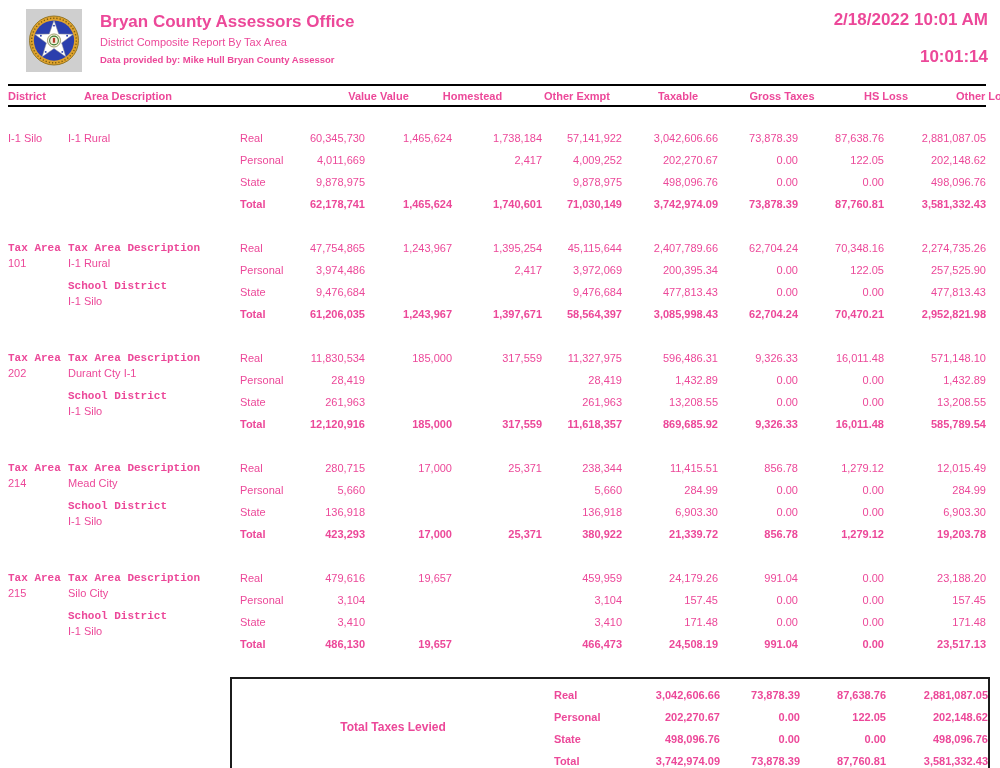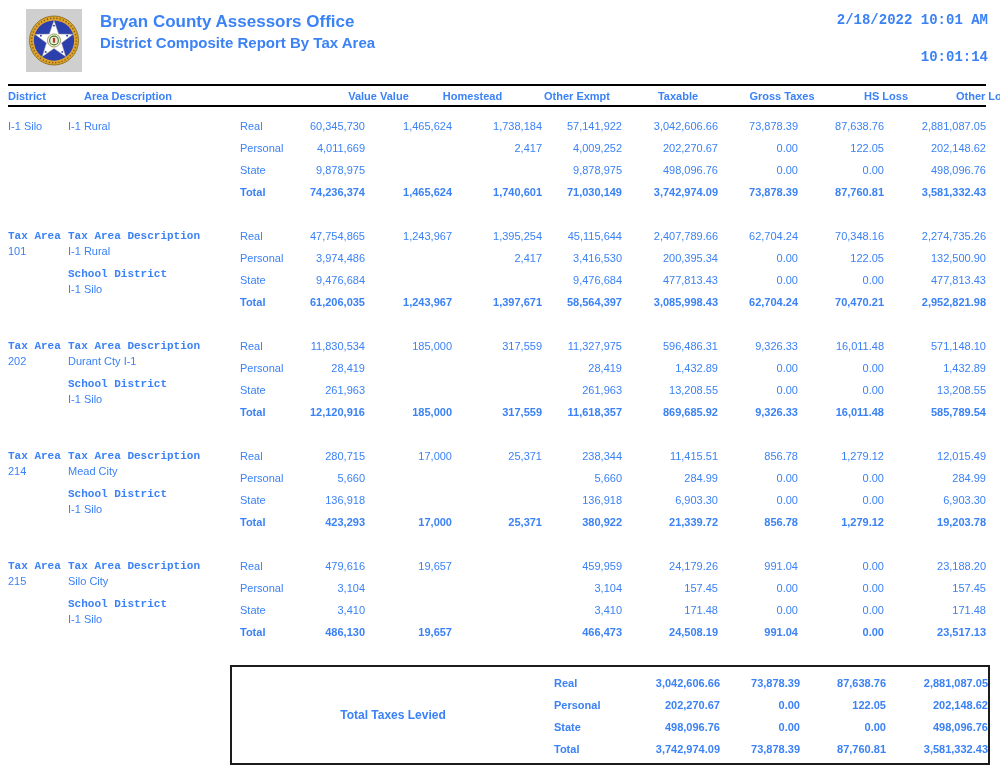--- a/index.html
+++ b/index.html
@@ -1,38 +1,38 @@
 <!DOCTYPE html>
 <html><head>
 <meta charset="utf-8">
 <style>
   html,body{margin:0;padding:0;background:#fff;}
   #page{position:relative;width:1000px;height:768px;background:#ffffff;
-        font-family:"Liberation Sans",sans-serif;color:#3b82f6;overflow:hidden;}
+        font-family:"Liberation Sans",sans-serif;color:#ec4899;overflow:hidden;}
 
   
   .page-header{position:absolute;top:0;left:0;width:100%;height:84px;}
   .logo{position:absolute;left:26px;top:9px;width:56px;height:63px;background:#cfcfcf;}
   .title-block{position:absolute;left:100px;top:11px;}
   .report-title{font-size:17px;font-weight:bold;line-height:22px;}
-  .report-subtitle{font-size:15px;font-weight:bold;line-height:19px;}
+  .report-subtitle{font-size:11px;font-weight:normal;line-height:19px;}
   .report-provided{font-size:9.5px;font-weight:bold;line-height:15px;}
   .datetime-block{position:absolute;right:12px;top:13px;text-align:right;
-                  font-size:14px;font-weight:bold;line-height:14px;font-family:Liberation Mono, monospace;}
+                  font-size:17px;font-weight:bold;line-height:14px;}
   .datetime-block .t2{margin-top:23px;}
 
   
   .report-table{position:absolute;top:84px;left:8px;width:978px;}
   .thick-line{border-top:2px solid #000;height:0;}
   .grid-head{display:grid;grid-template-columns:60px 172px 56px 69px 87px 90px 80px 96px 80px 86px 102px;
              height:19px;align-items:center;font-size:11px;font-weight:bold;gap:16px;}
   .grid-head .c{text-align:center;white-space:nowrap;}
   .grid-head .c.left{text-align:left;}
 
-  .sections{padding-top:8px;}
+  .sections{padding-top:8px;margin-top:12px;}
   .table-section{display:flex;margin-bottom:22px;}
   .section-left{width:232px;display:flex;font-size:11px;padding-top:4px;}
   .district-cell{width:60px;}
   .area-cell{width:172px;}
   .left-line{line-height:15px;white-space:nowrap;}
   .bold{font-weight:bold;font-family:Liberation Mono, monospace;}
   .gap-above{margin-top:8px;}
 
   .section-rows{width:746px;}
   .data-row{display:grid;grid-template-columns:56px 69px 87px 90px 80px 96px 80px 86px 102px;
@@ -72,20 +72,21 @@
           <circle cx="17" cy="26.5" r="1.1"></circle>
         </g>
         <circle cx="32" cy="32" r="7.5" fill="#f3efdc" stroke="#7a7a33" stroke-width="0.8"></circle>
         <circle cx="32" cy="32" r="5" fill="none" stroke="#3c7a2a" stroke-width="1.2"></circle>
         <rect x="30.7" y="29" width="2.6" height="5.5" fill="#b33a2a"></rect>
       </svg>
     </div>
     <div class="title-block">
       <div class="report-title">Bryan County Assessors Office</div>
       <div class="report-subtitle">District Composite Report By Tax Area</div>
+      <div class="report-provided">Data provided by: Mike Hull Bryan County Assessor</div>
     </div>
     <div class="datetime-block">
       <div class="t1">2/18/2022 10:01 AM</div>
       <div class="t2">10:01:14</div>
     </div>
   </div>
 
   <div class="report-table">
     <div class="thick-line"></div>
     <div class="grid-head">
@@ -142,21 +143,21 @@
               <span class="num"></span>
               <span class="num"></span>
               <span class="num">9,878,975</span>
               <span class="num">498,096.76</span>
               <span class="num">0.00</span>
               <span class="num">0.00</span>
               <span class="num">498,096.76</span>
             </div>
             <div class="data-row total-row">
               <span class="rowtype">Total</span>
-              <span class="num">74,236,374</span>
+              <span class="num">62,178,741</span>
               <span class="num">1,465,624</span>
               <span class="num">1,740,601</span>
               <span class="num">71,030,149</span>
               <span class="num">3,742,974.09</span>
               <span class="num">73,878.39</span>
               <span class="num">87,760.81</span>
               <span class="num">3,581,332.43</span>
             </div>
           </div>
         </div>
@@ -183,25 +184,25 @@
               <span class="num">2,407,789.66</span>
               <span class="num">62,704.24</span>
               <span class="num">70,348.16</span>
               <span class="num">2,274,735.26</span>
             </div>
             <div class="data-row">
               <span class="rowtype">Personal</span>
               <span class="num">3,974,486</span>
               <span class="num"></span>
               <span class="num">2,417</span>
-              <span class="num">3,416,530</span>
+              <span class="num">3,972,069</span>
               <span class="num">200,395.34</span>
               <span class="num">0.00</span>
               <span class="num">122.05</span>
-              <span class="num">132,500.90</span>
+              <span class="num">257,525.90</span>
             </div>
             <div class="data-row">
               <span class="rowtype">State</span>
               <span class="num">9,476,684</span>
               <span class="num"></span>
               <span class="num"></span>
               <span class="num">9,476,684</span>
               <span class="num">477,813.43</span>
               <span class="num">0.00</span>
               <span class="num">0.00</span>

